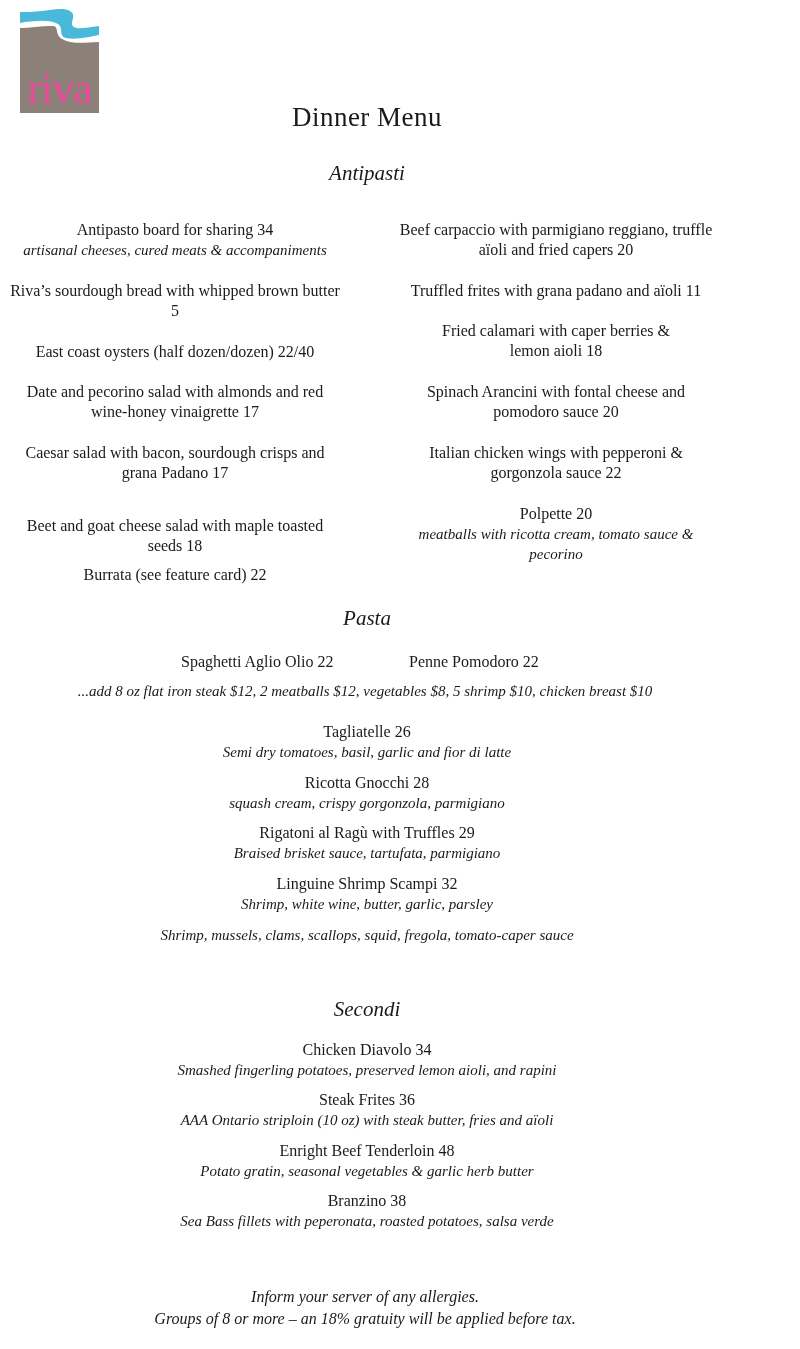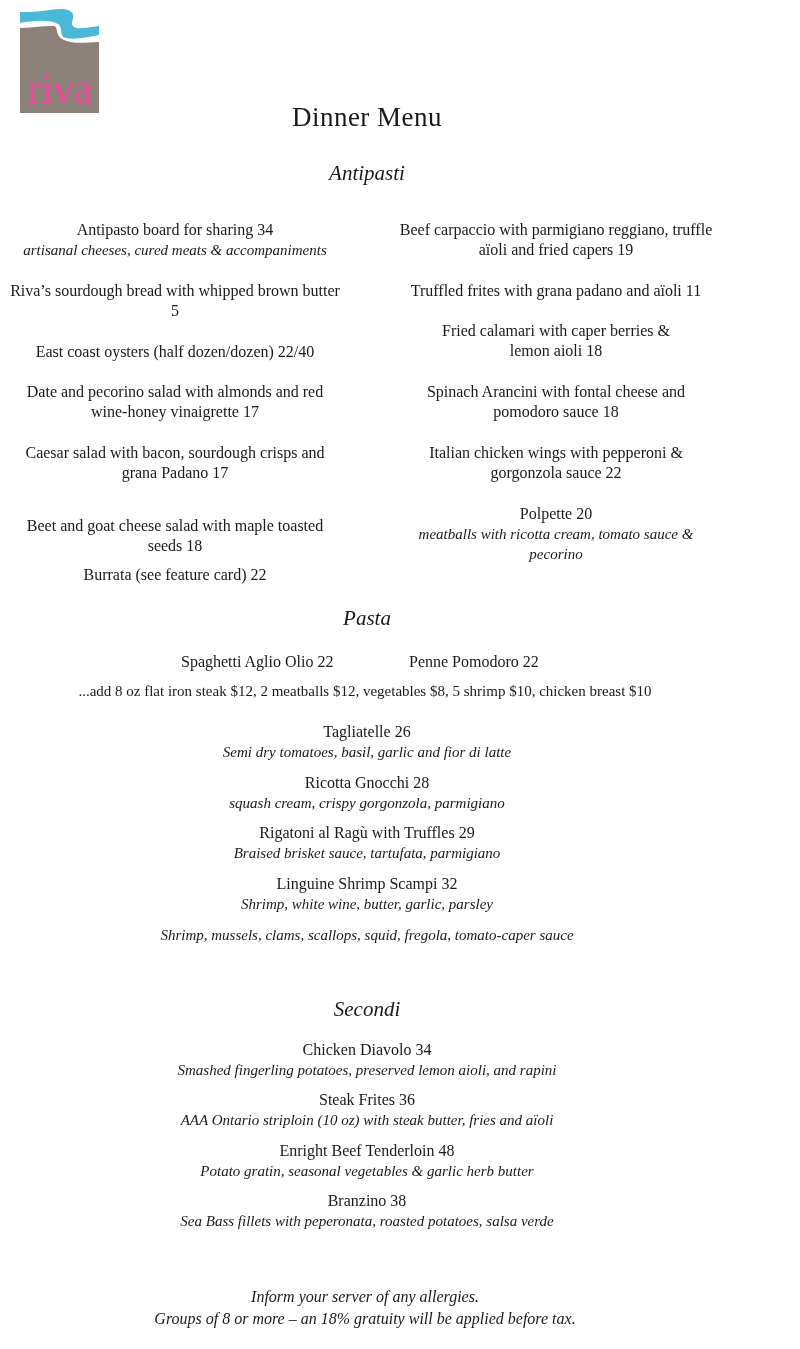--- a/index.html
+++ b/index.html
@@ -27,21 +27,21 @@
     .col {
       position: absolute; text-align: center; font-size: 16px; line-height: 20px;
     }
     .col .item { position: absolute; left: 0; right: 0; }
     .name { display: block; }
     .desc { display: block; font-style: italic; font-size: 15px; }
     .center-item { position: absolute; left: 0; width: 734px; text-align: center; font-size: 16px; line-height: 20px; }
     .center-item .desc { font-size: 15px; }
     .pasta-row { position: absolute; top: 652px; left: 0; width: 734px; font-size: 16px; line-height: 20px; }
     .pasta-row span { position: absolute; }
-    .addons { position: absolute; top: 683px; left: 0; width: 730px; text-align: center; font-size: 15px; }
+    .addons { position: absolute; top: 683px; left: 0; width: 730px; text-align: center; font-style: italic; font-size: 15px; }
     .footer { position: absolute; top: 1286px; left: 0; width: 730px; text-align: center; font-style: italic; font-size: 16px; line-height: 22px; }
   </style>
 </head>
 <body>
 
 <div class="logo">
   <svg width="79" height="107" viewBox="0 0 79 107">
     <path d="M0 22 L0 107 L79 107 L79 36 C62 37 50 38 42 33 C34 28 40 20 32 20 C20 20 10 22 0 22 Z" fill="#8b8179"></path>
     <path d="M0 6 L0 17 C12 15 30 13 38 18 C44 22 38 30 46 32 C56 34 68 31 79 29 L79 20 C68 21 58 24 54 21 C48 17 58 10 50 5 C44 1 30 4 22 5 C14 6 6 6 0 6 Z" fill="#4ab9d9"></path>
   </svg>
@@ -72,30 +72,30 @@
   <div class="item" style="top:296px; padding:0 20px;">
     <span class="name">Beet and goat cheese salad with maple toasted seeds 18</span>
   </div>
   <div class="item" style="top:345px;">
     <span class="name">Burrata (see feature card) 22</span>
   </div>
 </div>
 
 <div class="col" style="left:386px; width:340px; top:220px;">
   <div class="item" style="top:0; padding:0 10px;">
-    <span class="name">Beef carpaccio with parmigiano reggiano, truffle aïoli and fried capers 19</span>
+    <span class="name">Beef carpaccio with parmigiano reggiano, truffle aïoli and fried capers 20</span>
   </div>
   <div class="item" style="top:61px;">
     <span class="name">Truffled frites with grana padano and aïoli 11</span>
   </div>
   <div class="item" style="top:101px; padding:0 50px;">
     <span class="name">Fried calamari with caper berries &amp; lemon aioli 18</span>
   </div>
   <div class="item" style="top:162px; padding:0 12px;">
-    <span class="name">Spinach Arancini with fontal cheese and pomodoro sauce 18</span>
+    <span class="name">Spinach Arancini with fontal cheese and pomodoro sauce 20</span>
   </div>
   <div class="item" style="top:223px; padding:0 30px;">
     <span class="name">Italian chicken wings with pepperoni &amp; gorgonzola sauce 22</span>
   </div>
   <div class="item" style="top:284px; padding:0 24px;">
     <span class="name">Polpette 20</span>
     <span class="desc">meatballs with ricotta cream, tomato sauce &amp; pecorino</span>
   </div>
 </div>
 

